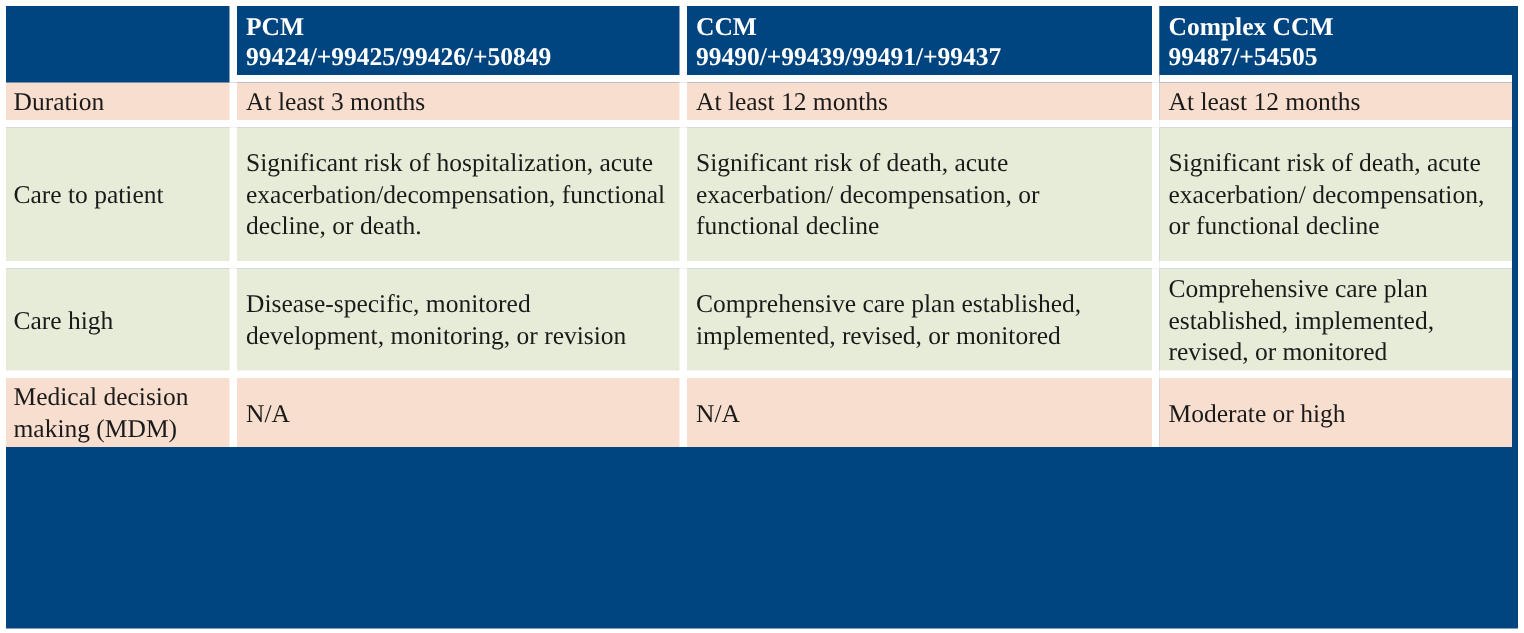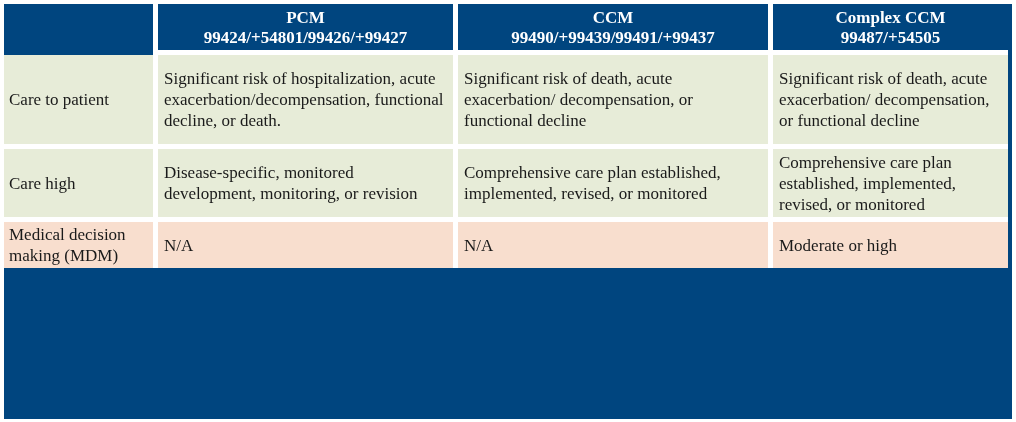--- a/index.html
+++ b/index.html
@@ -18,21 +18,21 @@
     col.c1 { width: 300px; }
     col.c2 { width: 315px; }
     col.c3 { width: 235px; }
     td, th {
       box-sizing: border-box; vertical-align: middle; text-align: left;
       font-size: 17px; line-height: 21px; padding: 2px 6px 2px 6px;
       border-right: 5px solid #ffffff; border-bottom: 5px solid #ffffff;
     }
     td:last-child, th:last-child { border-right: none; }
     th {
-      background: #00457f; color: #ffffff; font-weight: bold; text-align: center;
+      background: #00457f; color: #ffffff; font-weight: bold; 
       font-size: 17px; line-height: 20px; height: 50px; padding-top: 4px;
     }
     th.blank { border-bottom: none; }
     th .code { display: block; }
     tr.green td { background: #e7ecd8; }
     tr.pink td { background: #f8dece; }
     tr:last-child td { border-bottom: none; }
     td.label { padding-left: 5px; }
   </style>
 </head>
@@ -44,33 +44,39 @@
       <col class="c0">
       <col class="c1">
       <col class="c2">
       <col class="c3">
     </colgroup>
   <thead>
     <tr>
       <th class="blank"></th>
       <th>
         <span class="code">PCM</span>
-        <span class="code">99424/+54801/99426/+99427</span>
+        <span class="code">99424/+99425/99426/+50849</span>
       </th>
       <th>
         <span class="code">CCM</span>
         <span class="code">99490/+99439/99491/+99437</span>
       </th>
       <th>
         <span class="code">Complex CCM</span>
         <span class="code">99487/+54505</span>
       </th>
     </tr>
   </thead>
   <tbody>
+    <tr class="pink" style="height:29px">
+      <td class="label">Duration</td>
+      <td>At least 3 months</td>
+      <td>At least 12 months</td>
+      <td>At least 12 months</td>
+    </tr>
     <tr class="green" style="height:94px">
       <td class="label">Care to patient</td>
       <td>Significant risk of hospitalization, acute exacerbation/decompensation, functional decline, or death.</td>
       <td>Significant risk of death, acute exacerbation/ decompensation, or functional decline</td>
       <td>Significant risk of death, acute exacerbation/ decompensation, or functional decline</td>
     </tr>
     <tr class="green" style="height:73px">
       <td class="label">Care high</td>
       <td>Disease-specific, monitored development, monitoring, or revision</td>
       <td>Comprehensive care plan established, implemented, revised, or monitored</td>

